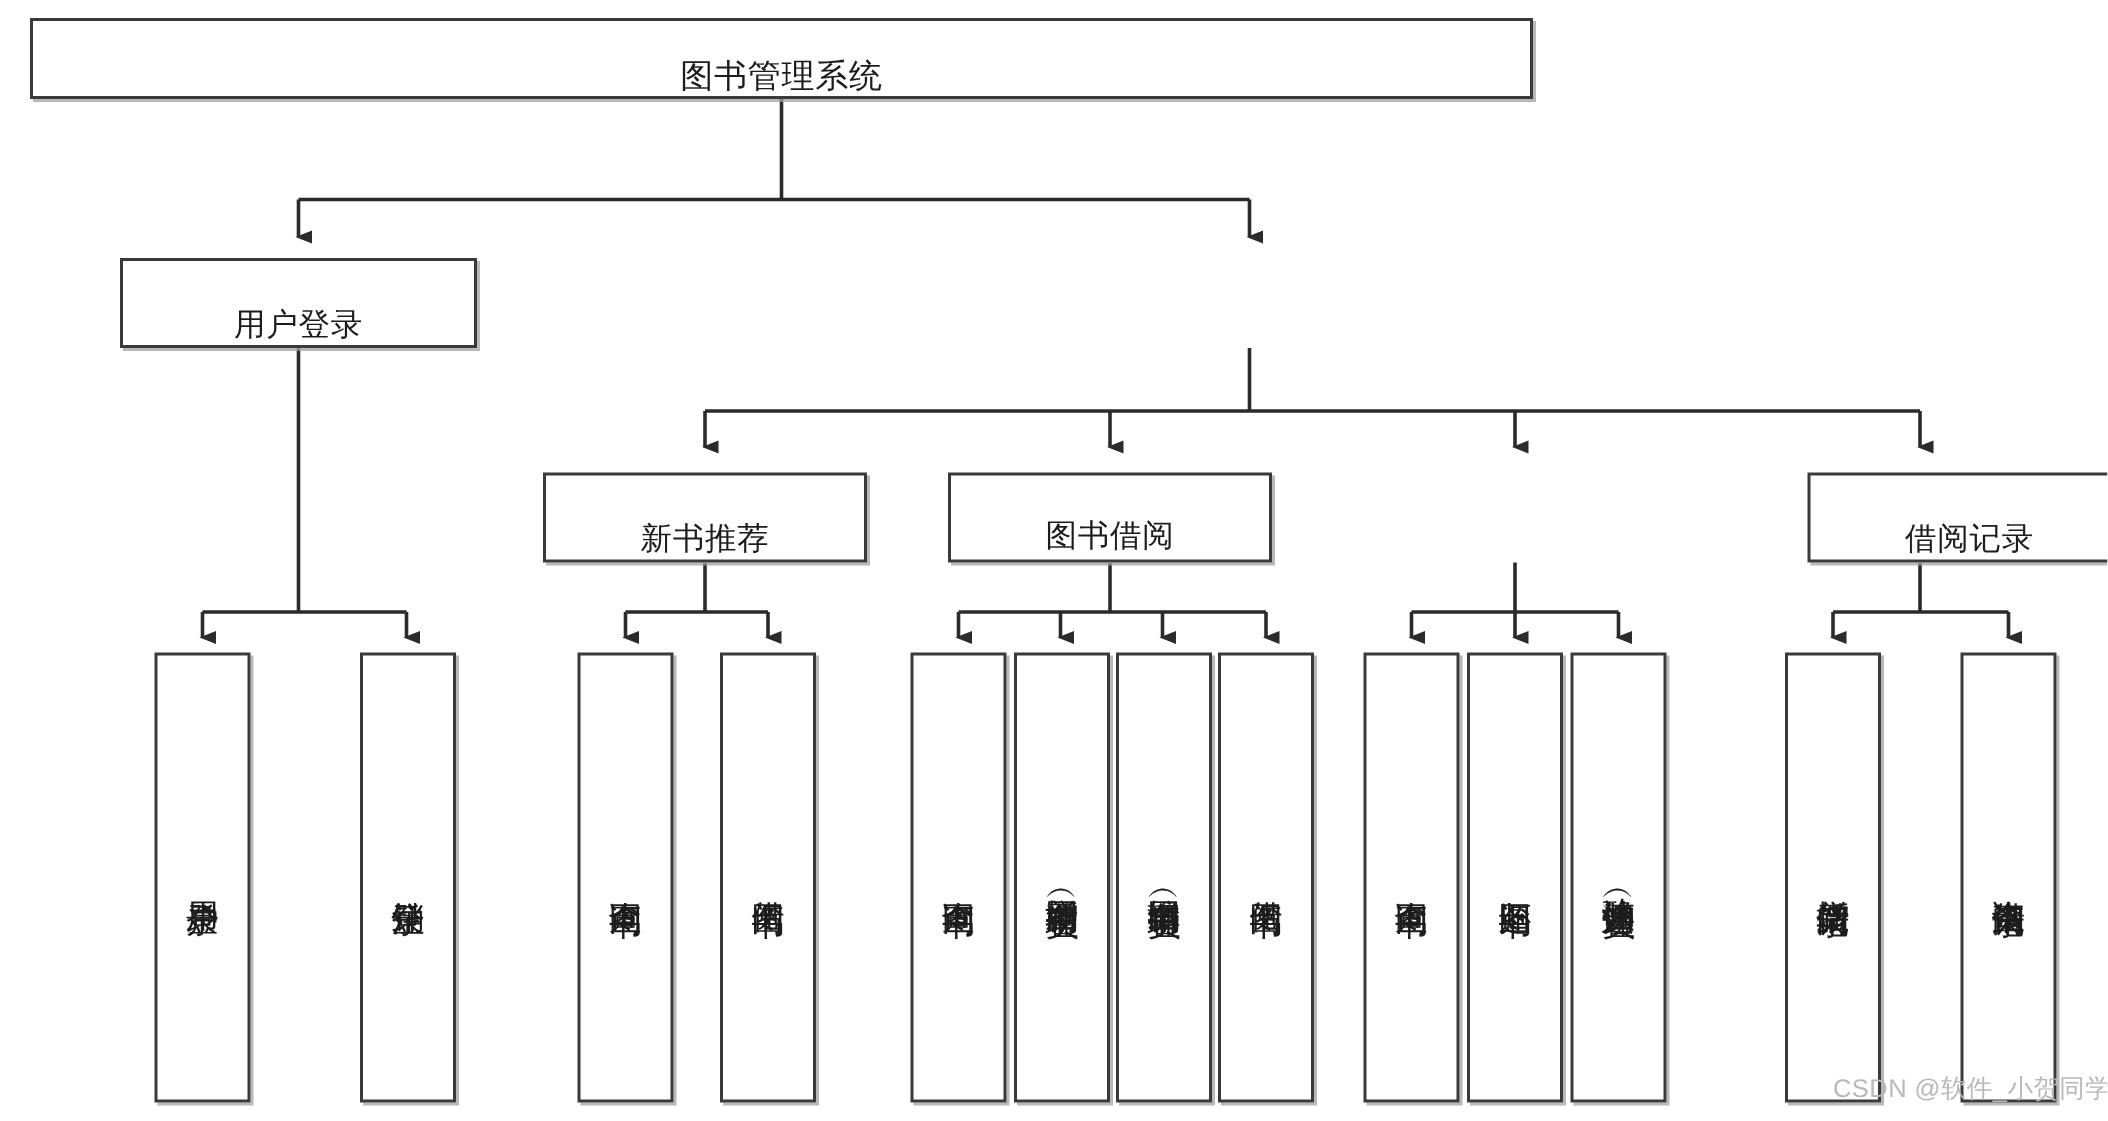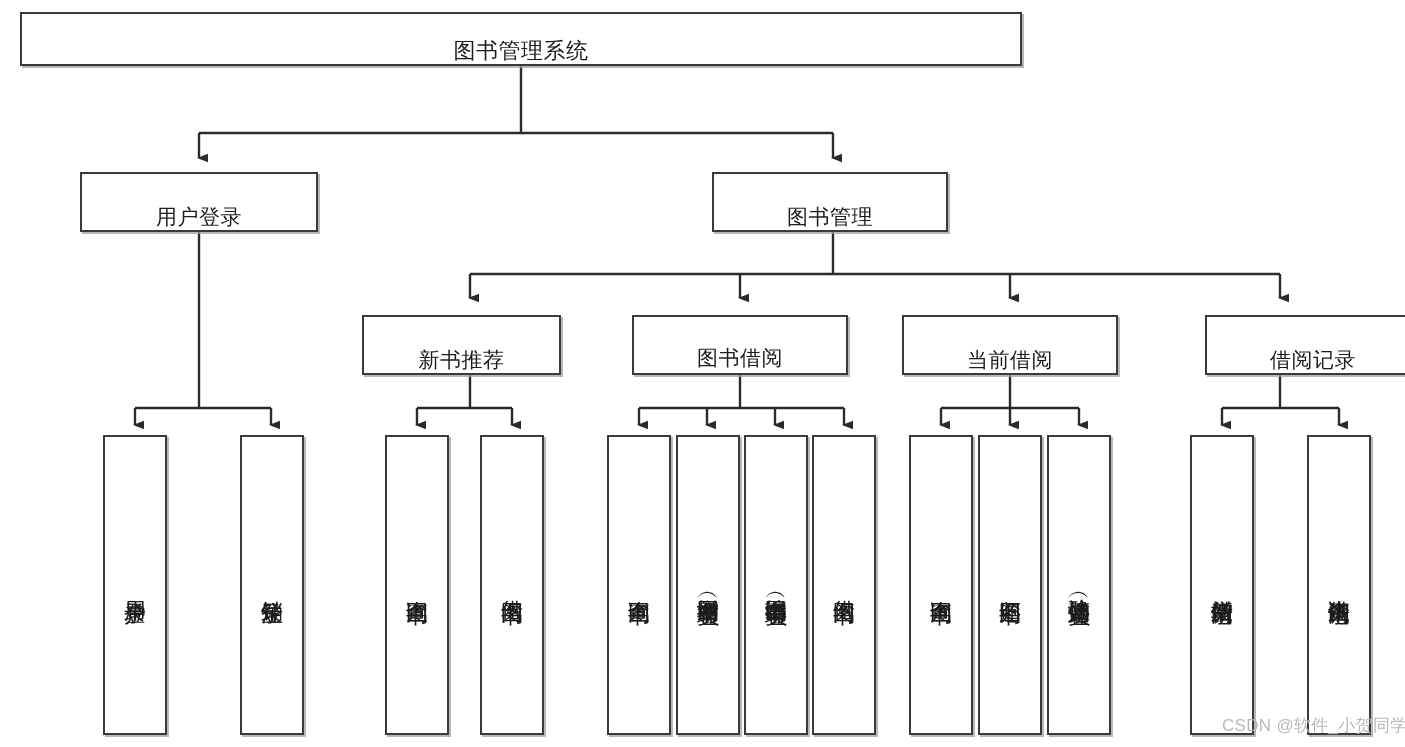--- a/index.html
+++ b/index.html
@@ -133,33 +133,27 @@
     </g>
   </svg>
 
   <div class="node h root" style="left:20px; top:12px; width:1002px; height:54px;">
     <span class="label">图书管理系统</span>
   </div>
 
   <div class="node h" style="left:80px; top:172px; width:238px; height:60px;">
     <span class="label">用户登录</span>
   </div>
-  <div class="node h" style="left:712px; top:172px; width:236px; height:60px;">
-    <span class="label">图书管理</span>
-  </div>
-
-  <div class="node h" style="left:362px; top:315px; width:199px; height:60px;">
+
+  <div class="node h" style="left:362px; top:315px; width:216px; height:60px;">
     <span class="label">新书推荐</span>
   </div>
   <div class="node h" style="left:632px; top:315px; width:216px; height:60px;font-family:Liberation Mono, monospace;">
     <span class="label">图书借阅</span>
   </div>
-  <div class="node h" style="left:902px; top:315px; width:216px; height:60px;">
-    <span class="label">当前借阅</span>
-  </div>
   <div class="node h" style="left:1172px; top:315px; width:216px; height:60px;margin-left:33px;">
     <span class="label">借阅记录</span>
   </div>
 
   <div class="node v" style="left:103px; top:435px; width:64px; height:300px;">
     <span class="label">用户登录</span>
   </div>
   <div class="node v" style="left:240px; top:435px; width:64px; height:300px;">
     <span class="label">注销登录</span>
   </div>

